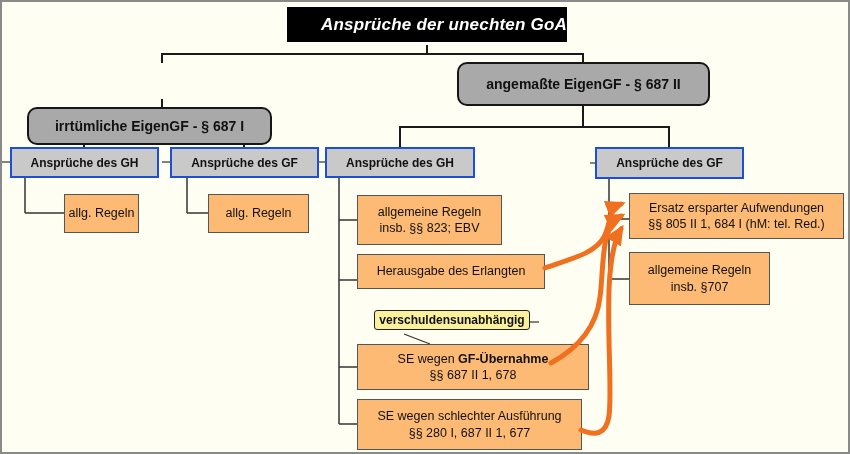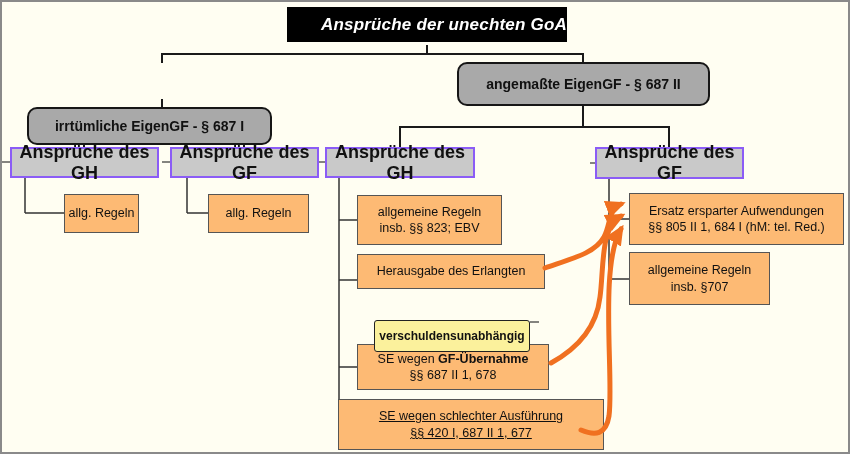--- a/index.html
+++ b/index.html
@@ -3,21 +3,21 @@
 <meta charset="utf-8">
 <style>
   html,body{margin:0;padding:0;background:#e8e8e8;font-family:"Liberation Sans","DejaVu Sans",sans-serif;}
   .stage{position:relative;width:850px;height:454px;background:#FFFEF2;border:2px solid #8a8a8a;box-sizing:border-box;overflow:hidden;}
   .layer{position:absolute;left:0;top:0;width:850px;height:454px;pointer-events:none;}
   .layer.lines{z-index:0;}
   .layer.arrows{z-index:3;}
   .node{position:absolute;display:flex;align-items:center;justify-content:center;text-align:center;box-sizing:border-box;z-index:1;color:#111;}
   .title-box{background:#000;color:#fff;font-weight:bold;font-style:italic;font-size:17px;letter-spacing:.2px;}
   .l2box{background:#A9A9A9;border:2px solid #161616;border-radius:10px;font-weight:bold;font-size:14px;}
-  .l3box{background:#C9C9C9;border:2px solid #8b5cf6;font-weight:bold;font-size:18px;}
+  .l3box{background:#C9C9C9;border:2px solid #1d4ed8;font-weight:bold;font-size:12px;}
   .leaf{background:#fdba74;border:1.5px solid #555;font-size:12.5px;line-height:1.32;flex-direction:column;}
   .leaf .ln{white-space:nowrap;}
   .note{background:#FBF19C;border:1px solid #222;border-radius:3px;font-weight:bold;font-size:12px;z-index:2;}
 </style>
 </head>
 <body>
 
 <div class="stage">
 
   <svg class="layer lines" viewBox="0 0 850 454">
@@ -92,34 +92,34 @@
   </div>
 
   <div class="node leaf" style="left:355px;top:193px;width:145px;height:50px;">
     <div class="ln">allgemeine Regeln</div>
     <div class="ln">insb. §§ 823; EBV</div>
   </div>
   <div class="node leaf" style="left:355px;top:252px;width:188px;height:35px;">
     <div class="ln">Herausgabe des Erlangten</div>
   </div>
 
-  <div class="node note" style="left:372px;top:308px;width:156px;height:32px;margin-top:10px;">
+  <div class="node note" style="left:372px;top:308px;width:156px;height:20px;">
     <span>verschuldensunabhängig</span>
   </div>
 
-  <div class="node leaf" style="left:355px;top:342px;width:192px;height:46px;">
+  <div class="node leaf" style="left:355px;top:342px;width:232px;height:46px;">
     <div class="ln"><span>SE wegen </span><b>GF-Übernahme</b></div>
     <div class="ln">§§ 687 II 1, 678</div>
   </div>
-  <div class="node leaf" style="left:336px;top:397px;width:266px;height:51px;text-decoration:underline;">
+  <div class="node leaf" style="left:355px;top:397px;width:225px;height:51px;">
     <div class="ln">SE wegen schlechter Ausführung</div>
-    <div class="ln">§§ 420 I, 687 II 1, 677</div>
+    <div class="ln">§§ 280 I, 687 II 1, 677</div>
   </div>
 
-  <div class="node leaf" style="left:627px;top:191px;width:215px;height:52px;justify-content:center;">
+  <div class="node leaf" style="left:627px;top:191px;width:215px;height:46px;justify-content:center;">
     <div class="ln">Ersatz ersparter Aufwendungen</div>
     <div class="ln">§§ 805 II 1, 684 I (hM: tel. Red.)</div>
   </div>
   <div class="node leaf" style="left:627px;top:250px;width:141px;height:53px;">
     <div class="ln">allgemeine Regeln</div>
     <div class="ln">insb. §707</div>
   </div>
 
   <svg class="layer arrows" viewBox="0 0 850 454">
     <defs>

